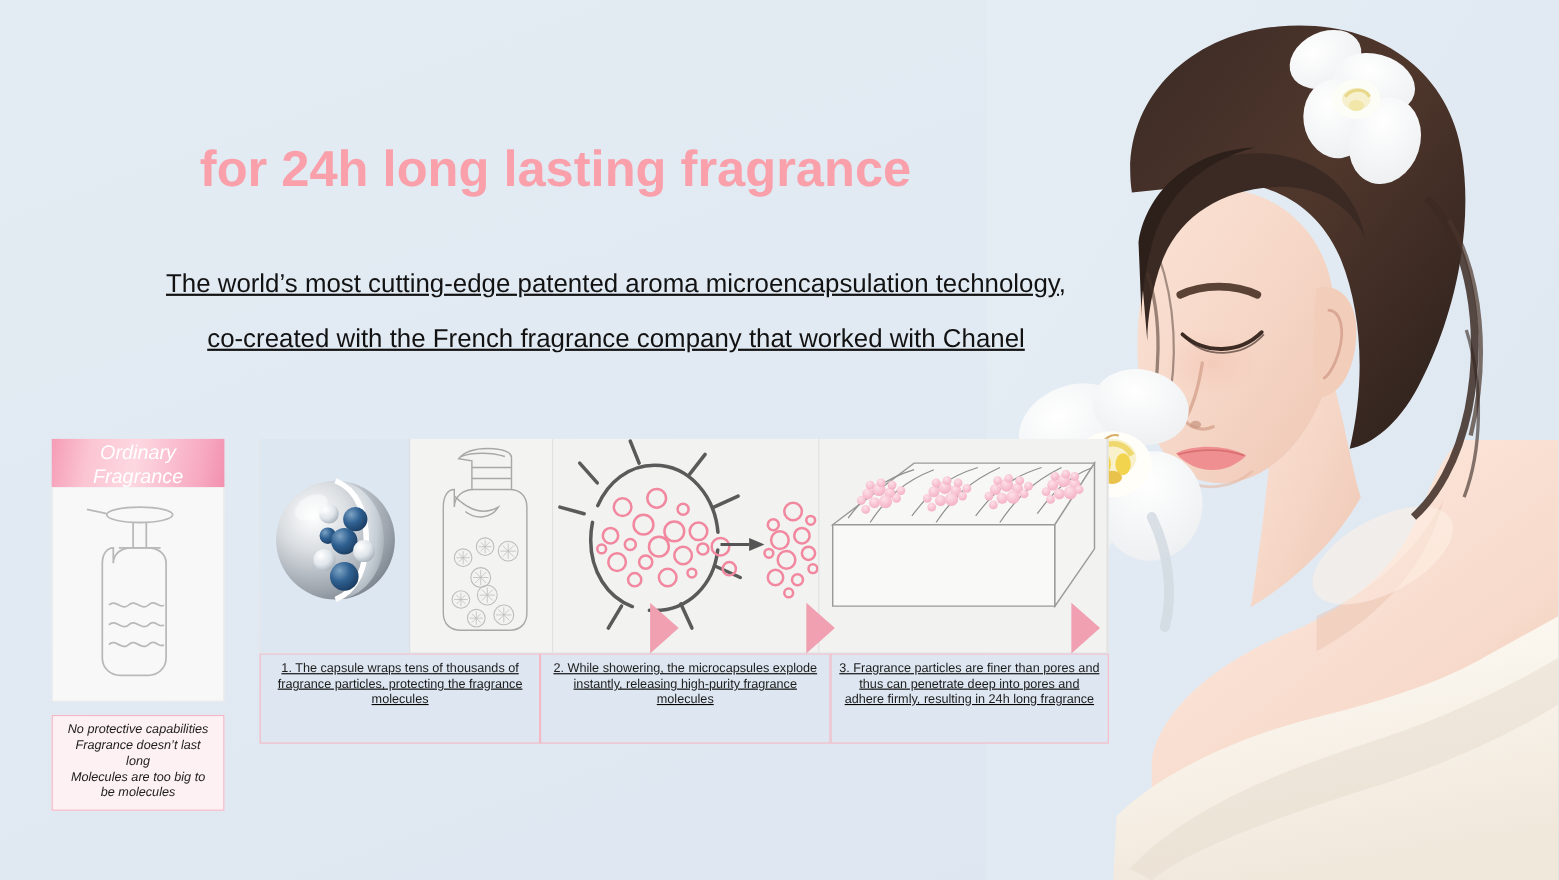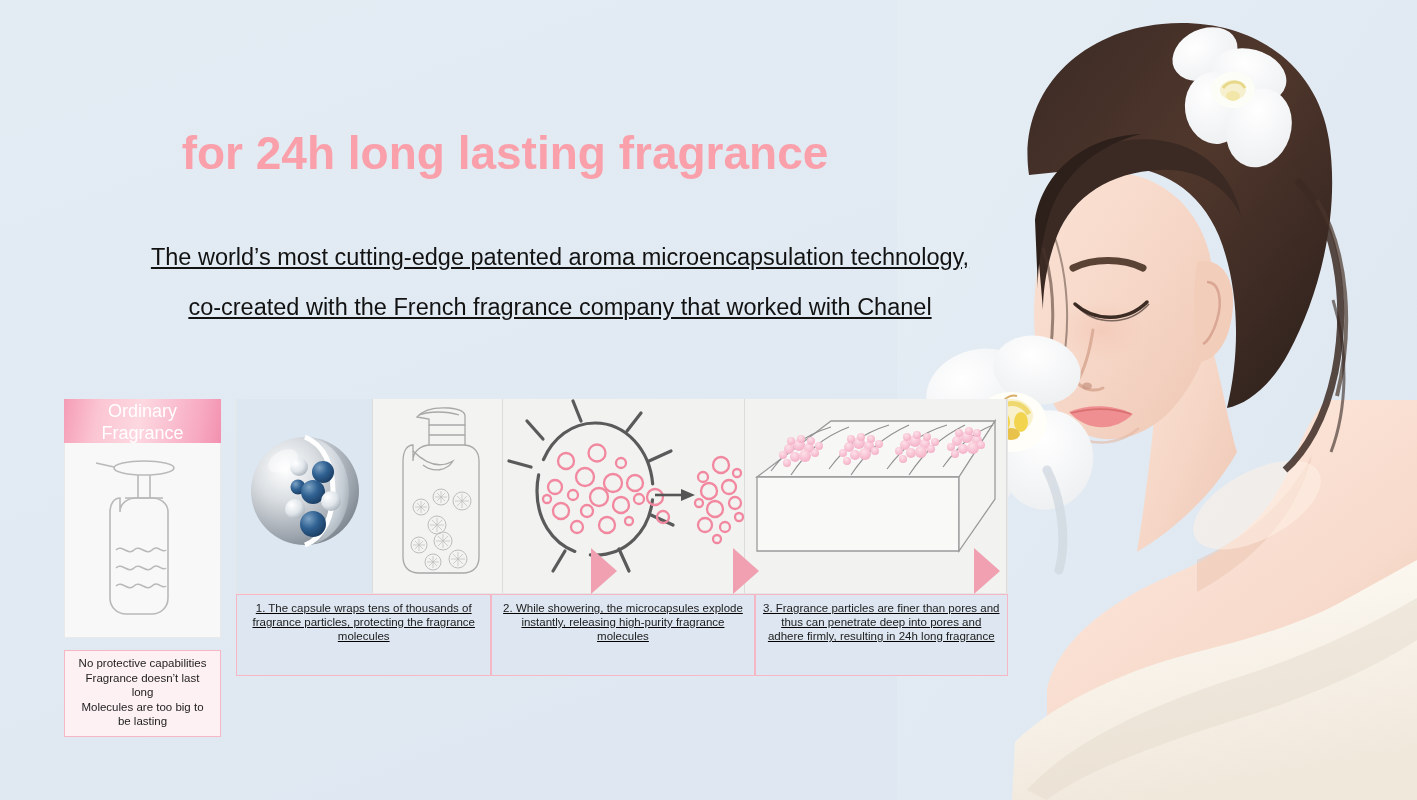--- a/index.html
+++ b/index.html
@@ -19,21 +19,21 @@
   .title{position:absolute;left:0;top:30px;width:1010px;text-align:center;
     font-size:74px;line-height:80px;font-weight:bold;color:#f9a0ab;
     letter-spacing:.5px;font-family:"Liberation Sans", sans-serif;}
   .subtitle{position:absolute;left:0;top:126px;width:1010px;text-align:center;
     font-size:46px;line-height:54px;font-weight:bold;color:#f9a0ab;}
   .lead{position:absolute;left:40px;top:232px;width:1040px;text-align:center;
     color:#121212;font-size:23.5px;line-height:50px;text-decoration:underline;}
   .lead span{display:block;}
 
   
-  .ordinary{position:absolute;left:64px;top:399px;width:157px;}
+  .ordinary{position:absolute;left:47px;top:399px;width:157px;font-style:italic;}
   .ord-head{height:44px;background:linear-gradient(100deg,#f59cb6 0%,#fbc5d2 22%,#fdd8e1 48%,#f7a8c0 86%,#f290b0 100%);
     color:#fff;font-size:18px;line-height:22px;text-align:center;
     display:flex;align-items:center;justify-content:center;padding-top:1px;box-sizing:border-box;}
   .ord-head span{display:block;}
   .ord-body{height:195px;background:#f8f8f8;border:1px solid #e9e9e9;border-top:none;
     box-sizing:border-box;display:flex;align-items:center;justify-content:center;}
   .ord-cap{margin-top:12px;background:#fdf1f3;border:1.5px solid #f6b7c4;box-sizing:border-box;
     min-height:82px;padding:5px 4px 7px;text-align:center;font-size:11.5px;line-height:14.5px;color:#1d1d1d;}
 
   .bomb{position:absolute;left:236px;top:399px;width:772px;}
@@ -214,21 +214,21 @@
           <path d="M38 118 C44 112 50 124 56 118 C62 112 68 124 74 118 C80 112 84 122 88 118"></path>
           <path d="M38 136 C44 130 50 142 56 136 C62 130 68 142 74 136 C80 130 84 140 88 136"></path>
         </g>
       </svg>
     </div>
     <div class="ord-cap">
       <div>No protective capabilities</div>
       <div>Fragrance  doesn’t last</div>
       <div>long</div>
       <div>Molecules are too big to</div>
-      <div>be lasting</div>
+      <div>be molecules</div>
     </div>
   </div>
 
   <div class="bomb">
 
     <div class="bomb-row">
 
       <div class="cell c1">
         <svg width="136" height="194" viewBox="0 0 136 194">
           <defs>

